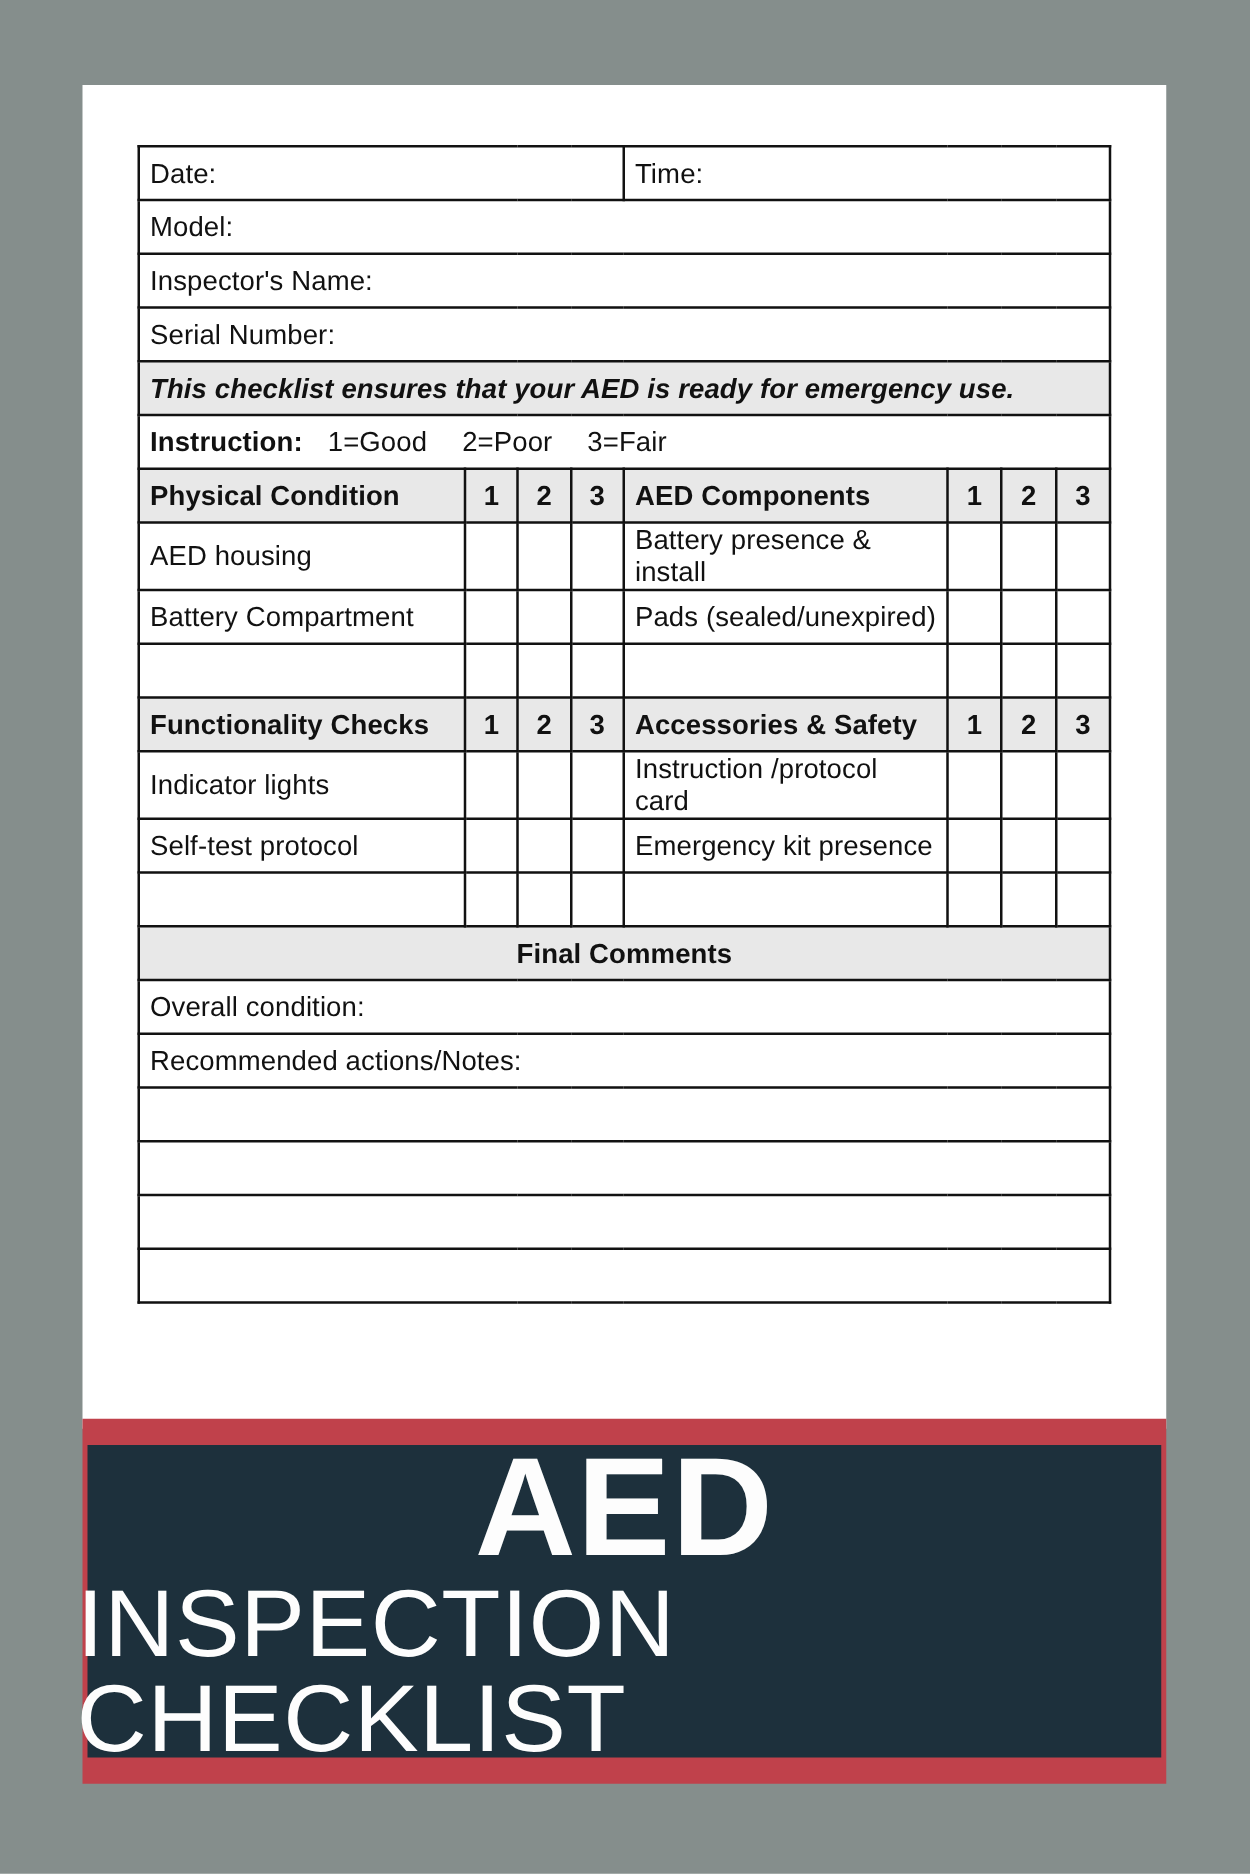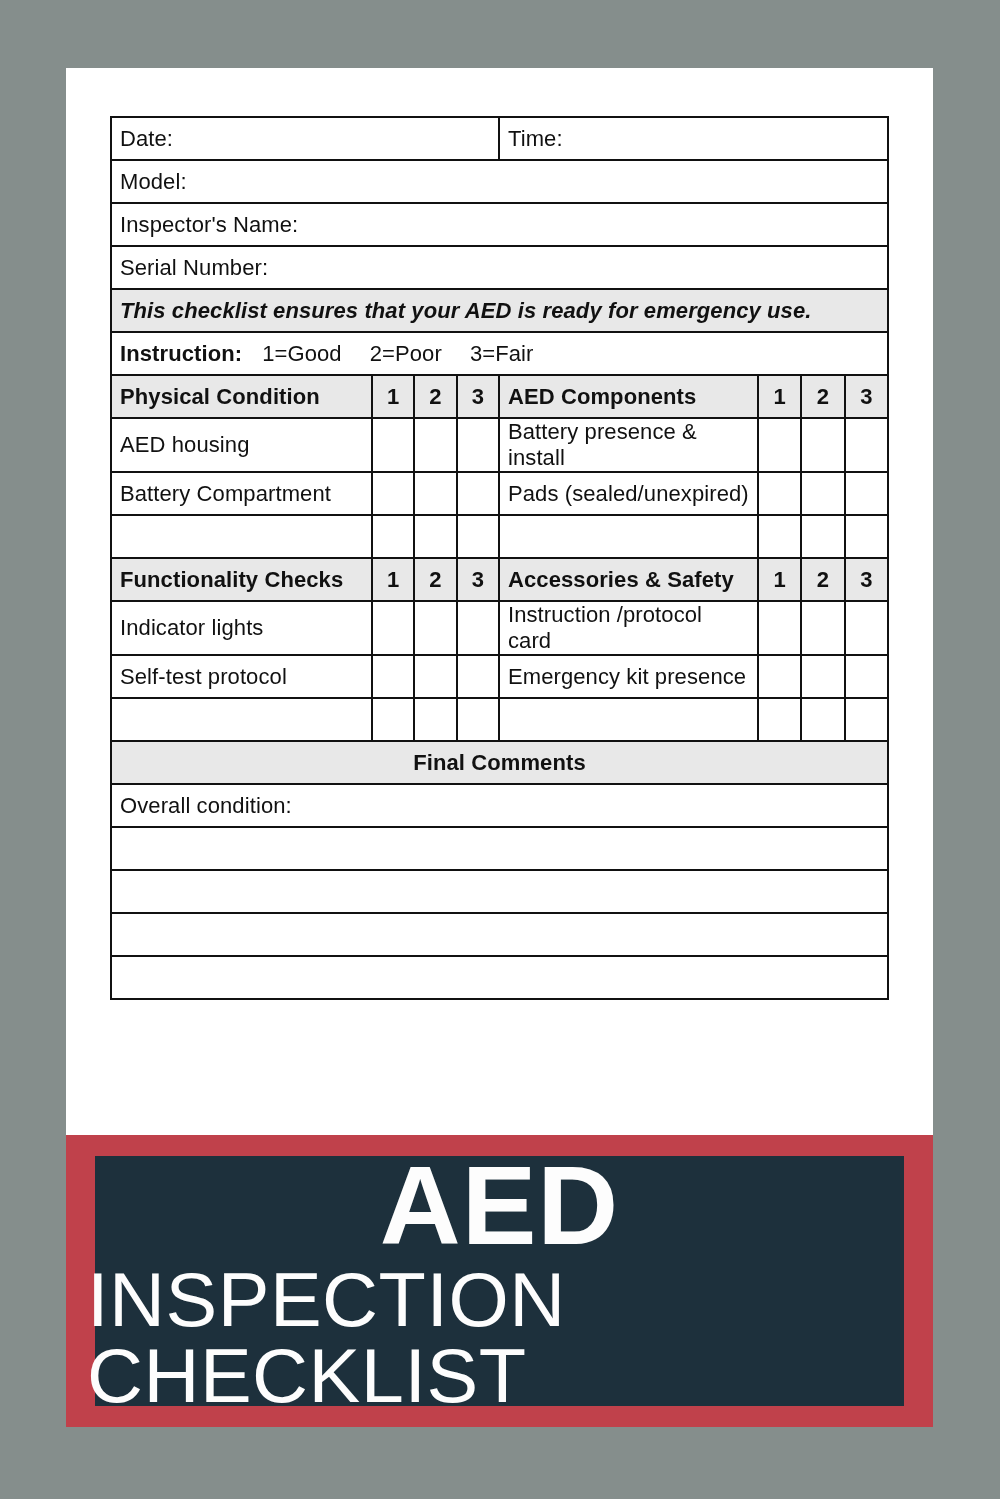--- a/index.html
+++ b/index.html
@@ -123,21 +123,21 @@
 
   
   #title-banner {
     position: absolute;
     left: 66px;
     top: 1135px;
     width: 867px;
     height: 292px;
     background: #c0414b;
     box-sizing: border-box;
-    padding: 21px 29px;
+    padding: 21px 4px;
   }
   #title-inner {
     width: 100%;
     height: 100%;
     background: #1d303c;
     box-sizing: border-box;
     display: flex;
     flex-direction: column;
     align-items: center;
     justify-content: center;
@@ -297,20 +297,23 @@
       </tr>
 
       <tr>
         <td class="final-head" colspan="8">Final Comments</td>
       </tr>
 
       <tr>
         <td class="comment-cell" colspan="8">Overall condition:</td>
       </tr>
 
+      <tr>
+        <td class="comment-cell" colspan="8">Recommended actions/Notes:</td>
+      </tr>
 
       <tr>
         <td class="blank-cell" colspan="8"></td>
       </tr>
 
       <tr>
         <td class="blank-cell" colspan="8"></td>
       </tr>
 
       <tr>

